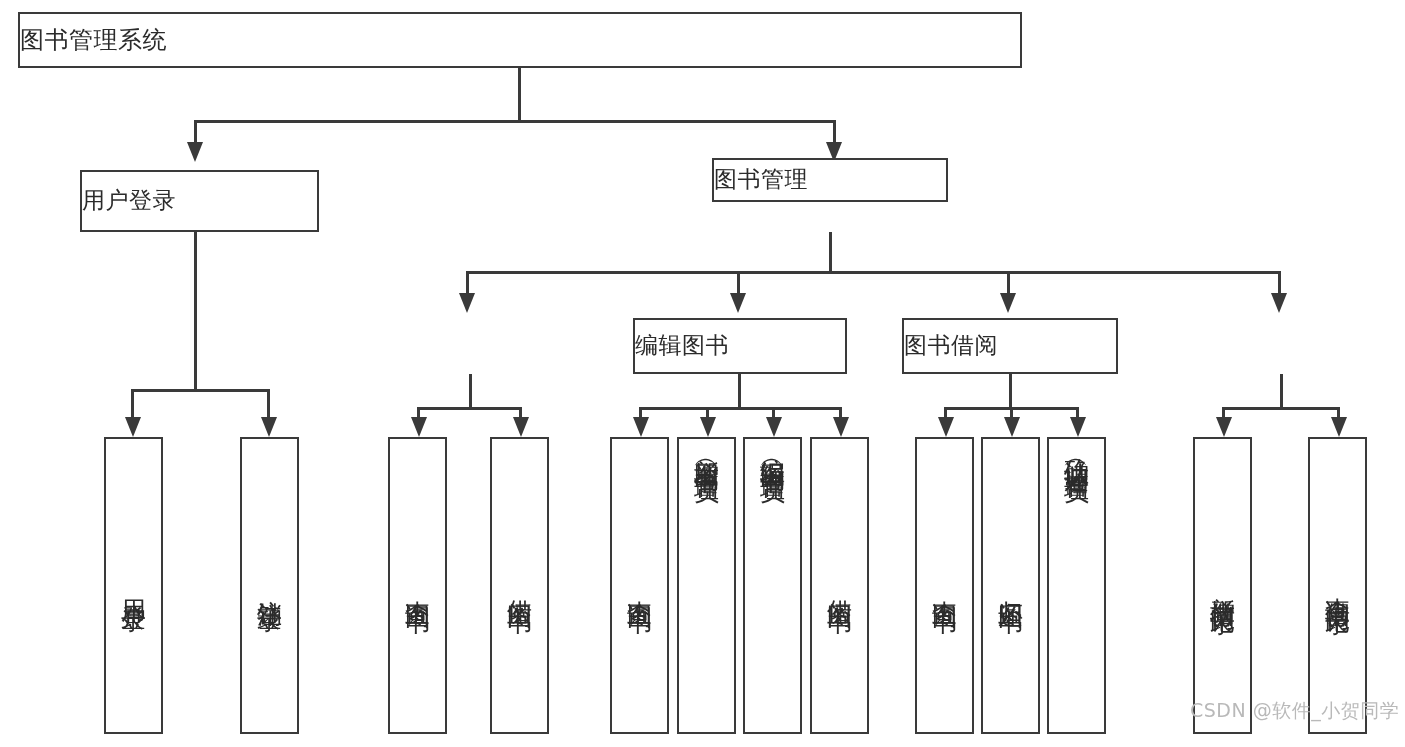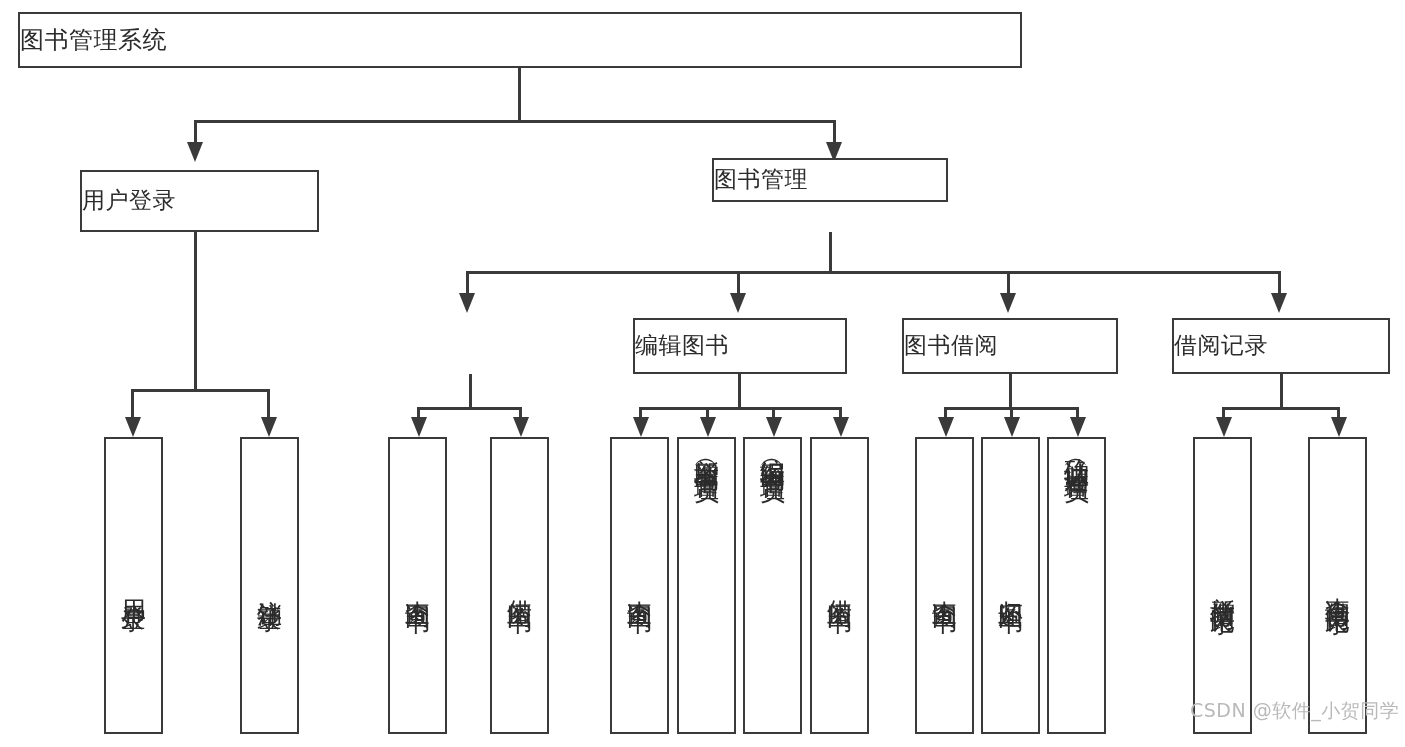--- a/index.html
+++ b/index.html
@@ -125,23 +125,20 @@
   <div class="arrow" style="left:730px; top:293px;"></div>
   <div class="arrow" style="left:1000px; top:293px;"></div>
   <div class="arrow" style="left:1271px; top:293px;"></div>
 
   <div class="node horiz" style="left:633px; top:318px; width:214px; height:56px;">
     <span class="node-label">编辑图书</span>
   </div>
   <div class="node horiz" style="left:902px; top:318px; width:216px; height:56px;">
     <span class="node-label">图书借阅</span>
   </div>
-  <div class="node horiz" style="left:1172px; top:318px; width:218px; height:56px;">
-    <span class="node-label">借阅记录</span>
-  </div>
 
   <div class="edge v" style="left:469px; top:374px; height:33px;"></div>
   <div class="edge h" style="left:417px; top:407px; width:105px;"></div>
   <div class="edge v" style="left:417px; top:407px; height:12px;"></div>
   <div class="edge v" style="left:519px; top:407px; height:12px;"></div>
   <div class="arrow" style="left:411px; top:417px;"></div>
   <div class="arrow" style="left:513px; top:417px;"></div>
 
   <div class="edge v" style="left:738px; top:374px; height:33px;"></div>
   <div class="edge h" style="left:639px; top:407px; width:202px;"></div>

